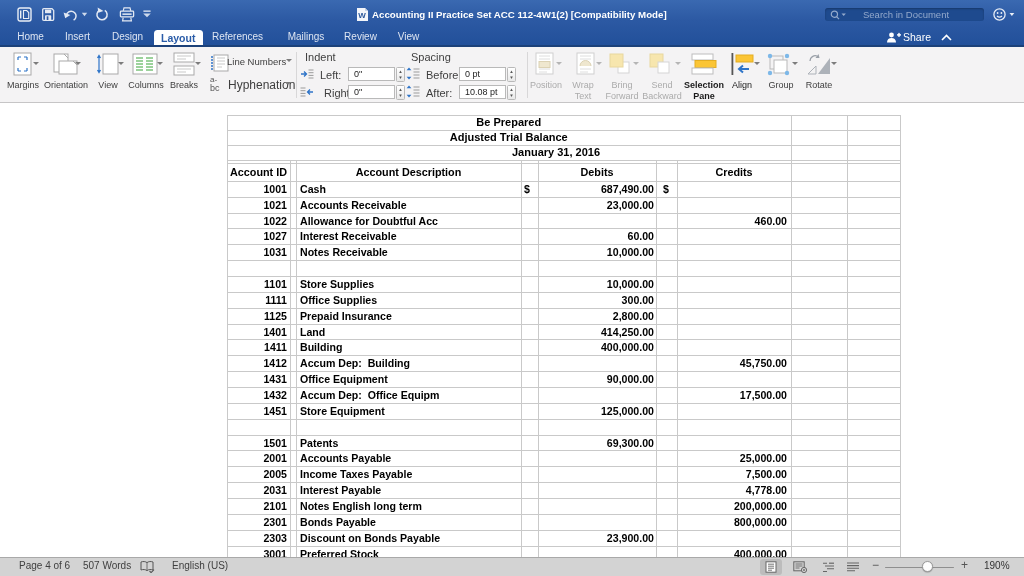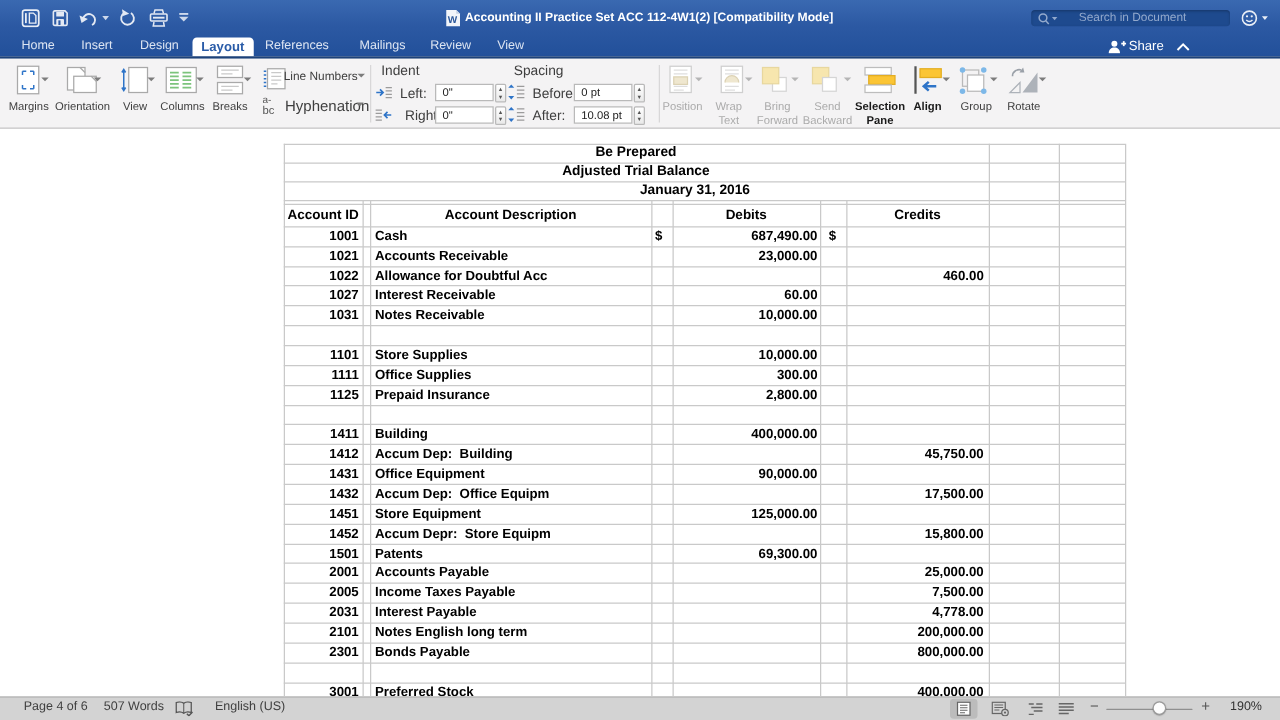--- a/index.html
+++ b/index.html
@@ -249,21 +249,21 @@
 <rect x="4" y="8.5" width="21" height="7" fill="#fbc535" stroke="#e3ad22"></rect>
 <rect x="1" y="16" width="21" height="6" fill="#fff" stroke="#bdbdbd"></rect>
     </svg>
 <div class="rlabel b" style="left:704px;top:80px;font-weight:bold">Selection<br>Pane</div>
 <svg class="abs" style="left:730px;top:52px" width="26" height="26" viewBox="0 0 26 26">
       <rect x="1.5" y="1" width="1.8" height="22" fill="#555"></rect>
 <rect x="6" y="3" width="17" height="7" fill="#fbc535" stroke="#e3ad22"></rect>
 <path d="M19 17 h-9 M13 13.5 L9 17 L13 20.5" stroke="#2e74c8" stroke-width="2" fill="none"></path>
     </svg>
 <div class="caret" style="left:754px;top:62px"></div>
-<div class="rlabel b" style="left:742px;top:80px;font-weight:bold">Align</div>
+<div class="rlabel b" style="left:742px;top:80px;font-weight:normal">Align</div>
 <svg class="abs" style="left:766px;top:52px" width="26" height="26" viewBox="0 0 26 26">
       <rect x="4" y="4" width="13" height="13" fill="none" stroke="#b9b9b9"></rect>
 <rect x="8" y="8" width="13" height="13" fill="#fff" stroke="#b9b9b9"></rect>
 <circle cx="4" cy="4" r="2.2" fill="#7db8e8"></circle>
       <circle cx="21" cy="4" r="2.2" fill="#7db8e8"></circle>
 <circle cx="4" cy="21" r="2.2" fill="#7db8e8"></circle>
       <circle cx="21" cy="21" r="2.2" fill="#7db8e8"></circle>
     </svg>
 <div class="caret" style="left:792px;top:62px"></div>
 <div class="rlabel" style="left:781px;top:80px">Group</div>
@@ -390,20 +390,25 @@
 <div class="dr" style="top:187.90px;height:15.857px">
         <span class="id">1111</span>
         <span class="de">Office Supplies</span>
         <span class="nv d">300.00</span>
       </div>
 <div class="dr" style="top:203.76px;height:15.857px">
         <span class="id">1125</span>
         <span class="de">Prepaid Insurance</span>
         <span class="nv d">2,800.00</span>
       </div>
+<div class="dr" style="top:219.61px;height:15.857px">
+        <span class="id">1401</span>
+        <span class="de">Land</span>
+        <span class="nv d">414,250.00</span>
+      </div>
 <div class="dr" style="top:235.47px;height:15.857px">
         <span class="id">1411</span>
         <span class="de">Building</span>
         <span class="nv d">400,000.00</span>
       </div>
 <div class="dr" style="top:251.33px;height:15.857px">
         <span class="id">1412</span>
         <span class="de">Accum Dep:&nbsp; Building</span>
         <span class="nv c">45,750.00</span>
       </div>
@@ -415,25 +420,20 @@
 <div class="dr" style="top:283.04px;height:15.857px">
         <span class="id">1432</span>
         <span class="de">Accum Dep:&nbsp; Office Equipm</span>
         <span class="nv c">17,500.00</span>
       </div>
 <div class="dr" style="top:298.90px;height:15.857px">
         <span class="id">1451</span>
         <span class="de">Store Equipment</span>
         <span class="nv d">125,000.00</span>
       </div>
-<div class="dr" style="top:314.75px;height:15.857px">
-        <span class="id">1452</span>
-        <span class="de">Accum Depr:&nbsp; Store Equipm</span>
-        <span class="nv c">15,800.00</span>
-      </div>
 <div class="dr" style="top:330.61px;height:15.857px">
         <span class="id">1501</span>
         <span class="de">Patents</span>
         <span class="nv d">69,300.00</span>
       </div>
 <div class="dr" style="top:346.47px;height:15.857px">
         <span class="id">2001</span>
         <span class="de">Accounts Payable</span>
         <span class="nv c">25,000.00</span>
       </div>
@@ -450,18 +450,23 @@
 <div class="dr" style="top:394.04px;height:15.857px">
         <span class="id">2101</span>
         <span class="de">Notes English long term</span>
         <span class="nv c">200,000.00</span>
       </div>
 <div class="dr" style="top:409.90px;height:15.857px">
         <span class="id">2301</span>
         <span class="de">Bonds Payable</span>
         <span class="nv c">800,000.00</span>
       </div>
+<div class="dr" style="top:425.75px;height:15.857px">
+        <span class="id">2303</span>
+        <span class="de">Discount on Bonds Payable</span>
+        <span class="nv d">23,900.00</span>
+      </div>
 <div class="dr" style="top:441.61px;height:15.857px">
         <span class="id">3001</span>
         <span class="de">Preferred Stock</span>
         <span class="nv c">400,000.00</span>
       </div>
 </div>
 </div>
 </body></html>

